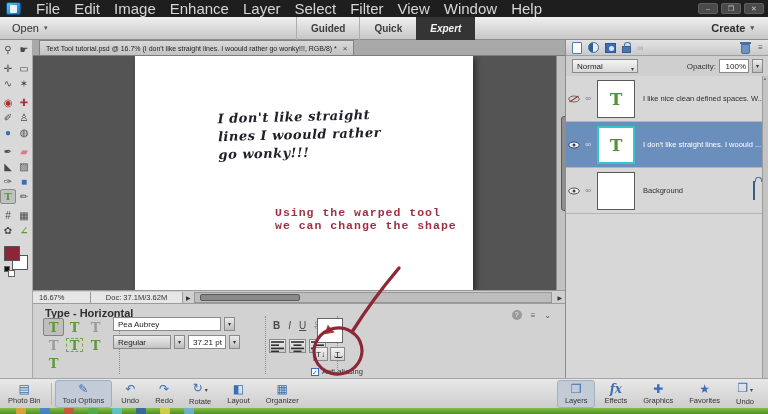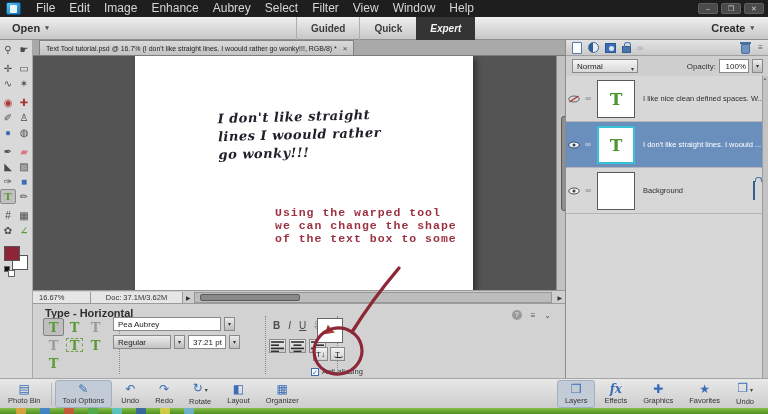--- a/index.html
+++ b/index.html
@@ -4,27 +4,27 @@
 <style>
   * { margin:0; padding:0; box-sizing:border-box; }
   html,body { width:768px; height:414px; overflow:hidden; background:#000; }
   body { font-family:"Liberation Sans", sans-serif; position:relative; }
   .screen { position:absolute; left:0; top:0; width:768px; height:414px; background:#cfcfcf; }
 
   
   .menubar { position:absolute; left:0; top:0; width:768px; height:17px; background:#1e1e1e; display:flex; align-items:center; }
   .appicon { width:15px; height:13px; margin:0 8px 0 6px; background:linear-gradient(135deg,#62c3e8,#1470b8); border:1px solid #0a4f86; border-radius:2px; position:relative; }
   .appicon::after { content:""; position:absolute; left:3px; top:2px; width:7px; height:8px; background:#e8f4fb; border-radius:1px; }
-  .mi { color:#d6d6d6; font-size:12px; padding:0 7px; line-height:17px; }
+  .mi { color:#d6d6d6; font-size:15px; padding:0 7px; line-height:17px; }
   .wincontrols { margin-left:auto; display:flex; gap:3px; padding-right:4px; }
   .wc { width:20px; height:11px; background:#4a4a4a; border:1px solid #5f5f5f; border-radius:2px; color:#ccc; font-size:7px; line-height:10px; text-align:center; }
 
   
   .topbar { position:absolute; left:0; top:17px; width:768px; height:23px; background:linear-gradient(#efefef,#c7c7c7); border-bottom:1px solid #8f8f8f; display:flex; align-items:center; }
-  .open-btn { font-size:11px; font-weight:bold; color:#2e2e2e; margin-left:12px; display:flex; align-items:center; gap:5px; }
+  .open-btn { font-size:11px; font-weight:normal; color:#2e2e2e; margin-left:12px; display:flex; align-items:center; gap:5px; }
   .open-btn .arr { font-size:7px; color:#555; }
   .modes { position:absolute; left:296px; top:0; height:23px; display:flex; align-items:stretch; }
   .mode { font-size:10px; font-weight:bold; color:#3c3c3c; padding:0 14px; display:flex; align-items:center; border-left:1px solid #aeaeae; }
   .mode.active { background:#343434; color:#f2f2f2; border-left:none;font-style:italic; }
   .create-btn { margin-left:auto; margin-right:14px; font-size:11px; font-weight:bold; color:#2e2e2e; display:flex; align-items:center; gap:5px; }
   .create-btn .arr { font-size:7px; color:#555; }
 
   
   .toolbox { position:absolute; left:0; top:40px; width:33px; height:338px; background:#d9d9d9; border-right:1px solid #a8a8a8; padding-top:2px; }
   .tgrid { display:flex; flex-wrap:wrap; width:33px; }
@@ -155,21 +155,21 @@
 <body>
 
 <div class="screen">
 
   <div class="menubar">
     <div class="appicon"></div>
     <span class="mi">File</span>
     <span class="mi">Edit</span>
     <span class="mi">Image</span>
     <span class="mi">Enhance</span>
-    <span class="mi">Aubrey</span>
+    <span class="mi">Layer</span>
     <span class="mi">Select</span>
     <span class="mi">Filter</span>
     <span class="mi">View</span>
     <span class="mi">Window</span>
     <span class="mi">Help</span>
     <div class="wincontrols">
       <span class="wc">–</span>
       <span class="wc">❐</span>
       <span class="wc">✕</span>
     </div>
@@ -235,21 +235,20 @@
   <div class="workspace">
     <div class="page">
       <div class="hand">
         <div>I don't like straight</div>
         <div>lines I woould rather</div>
         <div>go wonky!!!</div>
       </div>
       <div class="typed">
         <div>Using the warped tool</div>
         <div>we can change the shape</div>
-        <div>of the text box to some</div>
       </div>
     </div>
     <div class="vscroll">
         <div class="thumb"></div>
       </div>
   </div>
 
   <div class="statusbar">
     <span class="sbox zoombox">16.67%</span>
     <span class="sbox docbox">Doc: 37.1M/3.62M</span>

